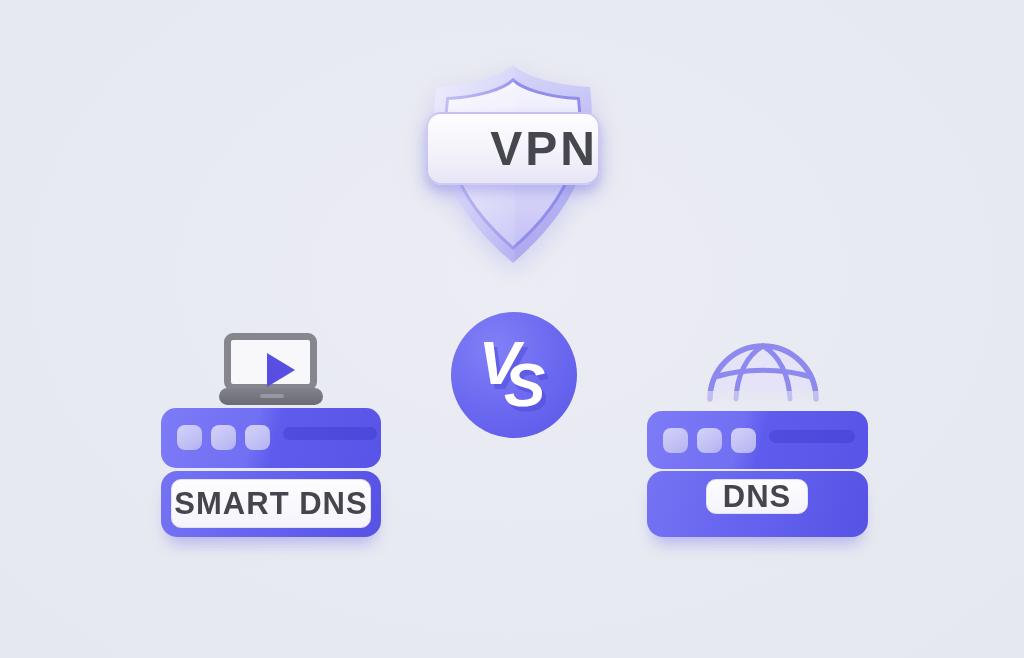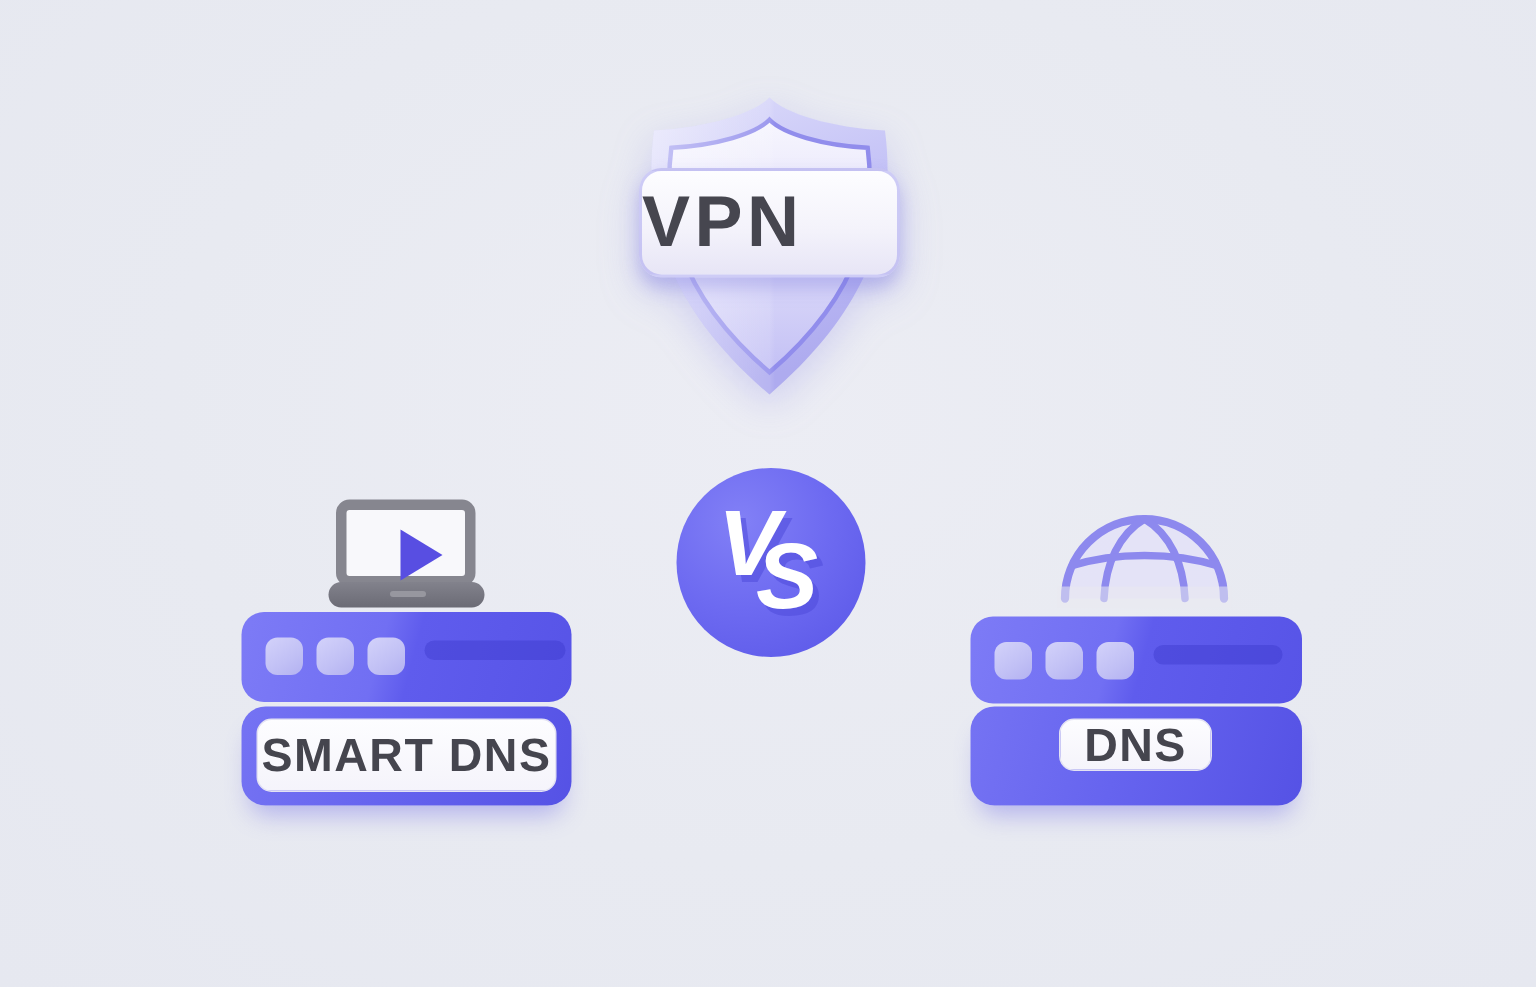--- a/index.html
+++ b/index.html
@@ -21,21 +21,21 @@
     filter: drop-shadow(0 8px 12px rgba(128,124,232,0.25));
   }
   .shield-svg { position: absolute; left: 0; top: 0; }
   .vpn-label {
     position: absolute; left: 4px; top: 51px;
     width: 174px; height: 73px;
     background: linear-gradient(180deg, #fdfdff 0%, #f4f3fb 55%, #e7e5f6 100%);
     border: 2px solid rgba(168,164,238,0.55);
     border-radius: 15px;
     box-shadow: 0 7px 12px rgba(116,111,220,0.35);
-    display: flex; align-items: center; justify-content: flex-start;
+    display: flex; align-items: center; justify-content: flex-end;
   }
   .vpn-label span {
     font-size: 48px; font-weight: bold; letter-spacing: 3px;
     color: #46464f;
   }
 
   
   .vs-circle {
     position: absolute; left: 451px; top: 312px;
     width: 126px; height: 126px; border-radius: 50%;

